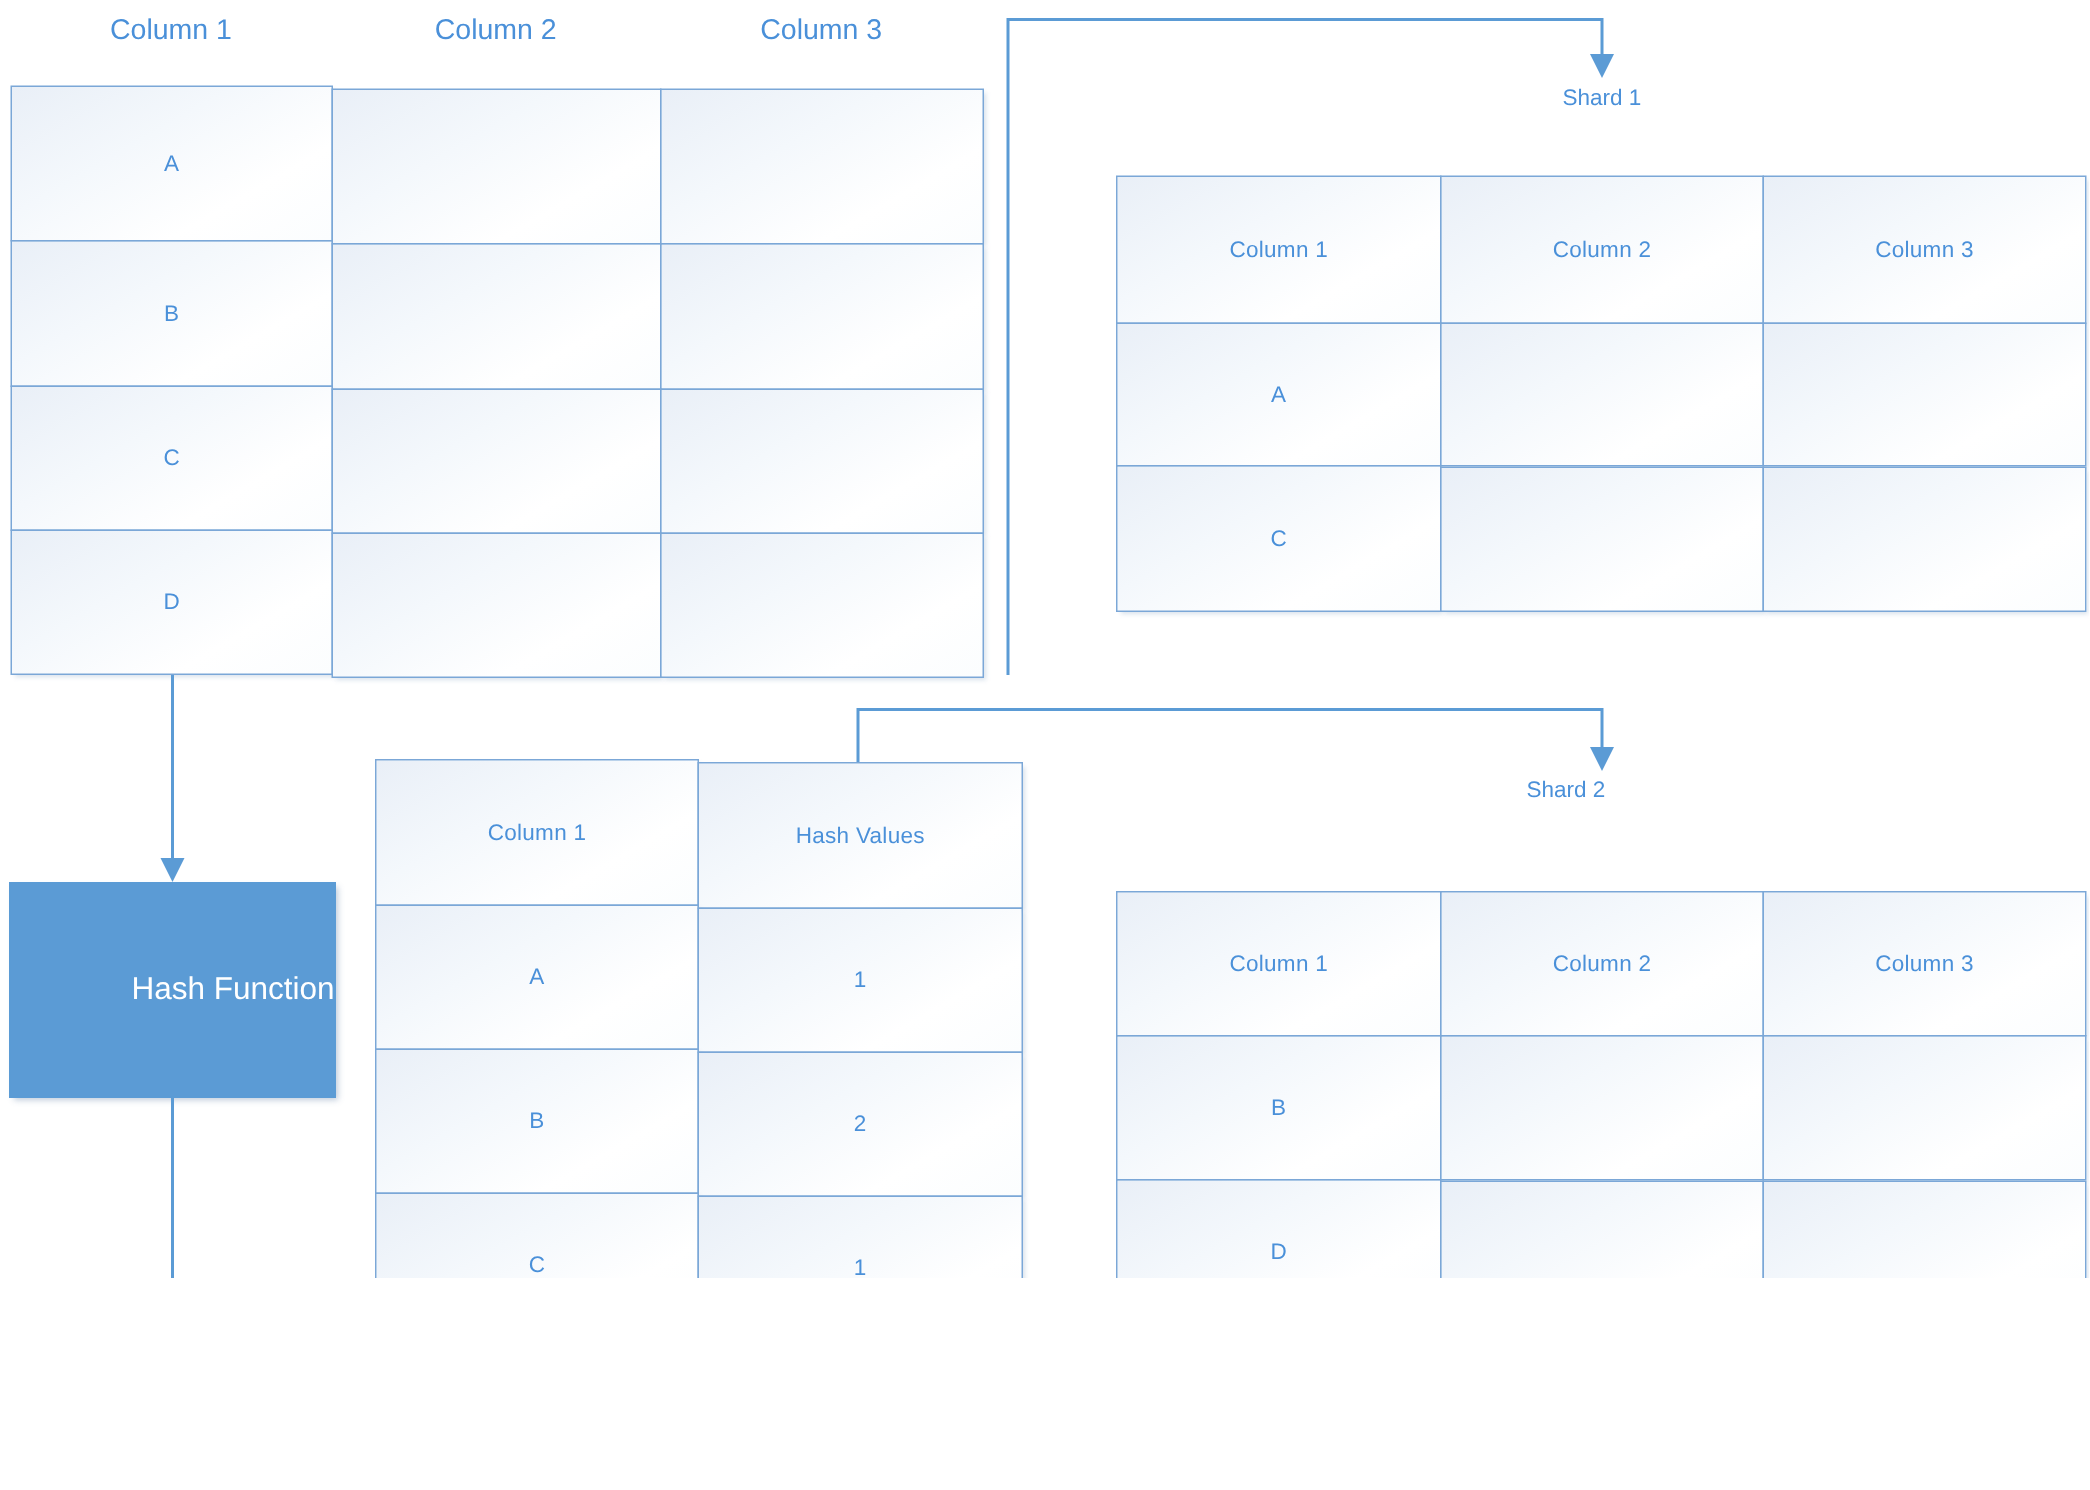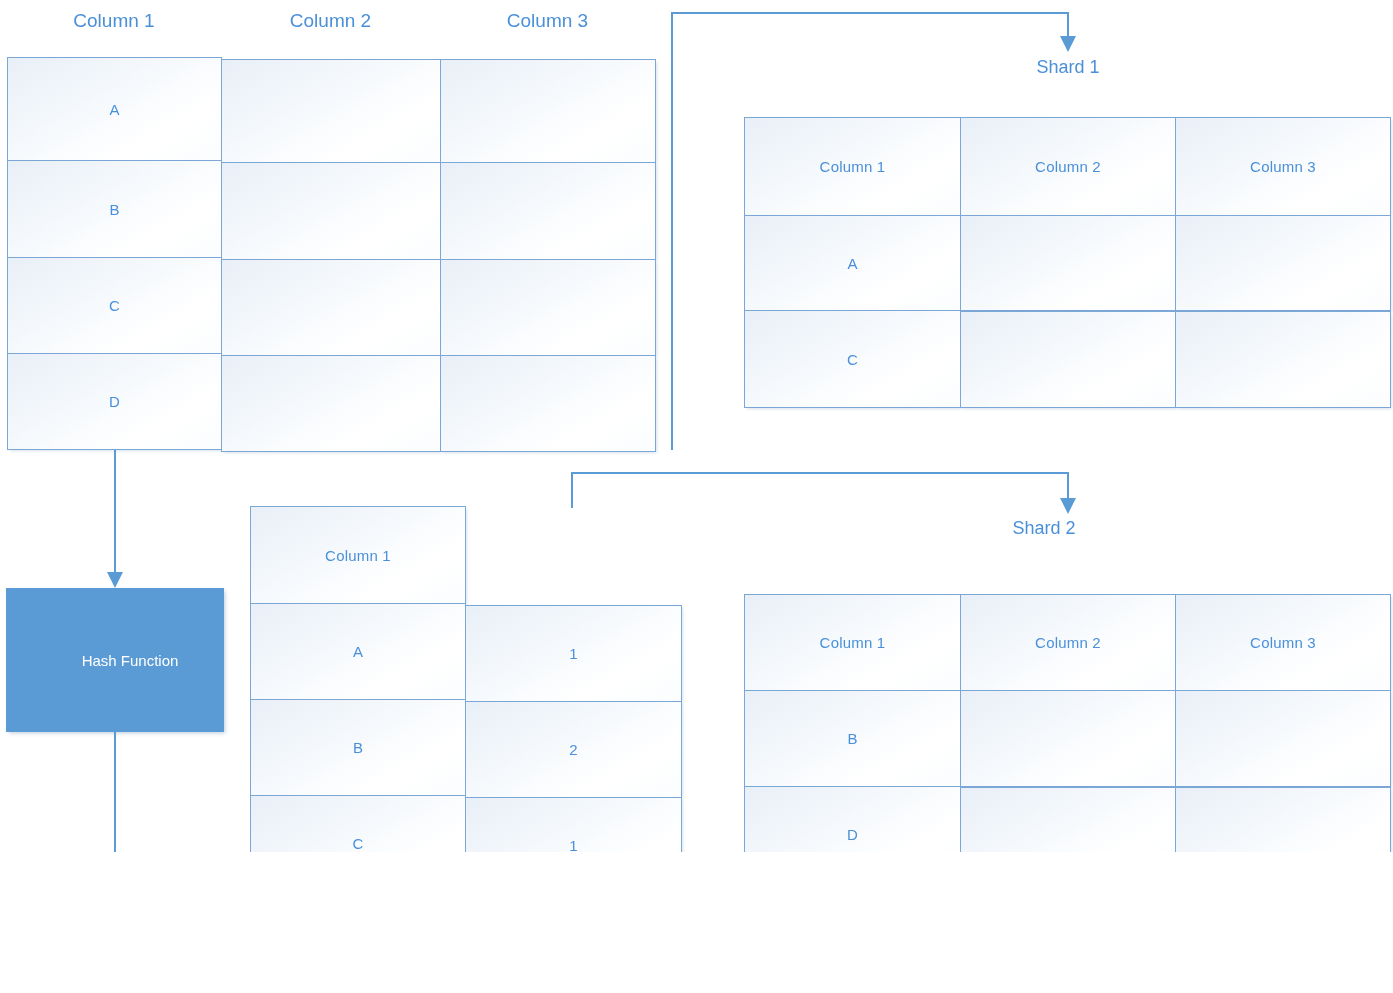--- a/index.html
+++ b/index.html
@@ -38,36 +38,36 @@
   .hlabel{
     position:absolute;
     color:#4A90D9;
     font-size:19px;
     text-align:center;
     white-space:nowrap;
   }
   .shardlabel{
     position:absolute;
     color:#4A90D9;
-    font-size:18px;
+    font-size:15px;
     text-align:center;
     white-space:nowrap;
   }
 
   
   .process{
     position:absolute;
     box-sizing:border-box;
     background:#5B9BD5;
     border:1px solid #5B9BD5;
     color:#ffffff;
-    font-size:15px;
+    font-size:21px;
     display:flex;
     align-items:center;
-    justify-content:center;
+    justify-content:flex-end;
     box-shadow:2px 2px 4px -1px rgba(110,140,175,.45);
     padding-left:30px;
   }
 
   
   #wires{
     position:absolute;
     left:0; top:0;
     width:1393px;
     height:993px;
@@ -103,20 +103,21 @@
 
   <div class="cell shadow" style="left:7px;top:353px;width:215px;height:97px;">D</div>
   <div class="cell shadow" style="left:221px;top:355px;width:220px;height:97px;"></div>
   <div class="cell shadow" style="left:440px;top:355px;width:216px;height:97px;"></div>
 
   <div class="process" style="left:6px;top:588px;width:218px;height:144px;">
     <span>Hash Function</span>
   </div>
 
   <div class="cell shadow hdr" style="left:250px;top:506px;width:216px;height:98px;">Column 1</div>
+  <div class="cell shadow hdr" style="left:465px;top:508px;width:217px;height:98px;">Hash Values</div>
 
   <div class="cell shadow" style="left:250px;top:603px;width:216px;height:97px;">A</div>
   <div class="cell shadow" style="left:465px;top:605px;width:217px;height:97px;">1</div>
 
   <div class="cell shadow" style="left:250px;top:699px;width:216px;height:97px;">B</div>
   <div class="cell shadow" style="left:465px;top:701px;width:217px;height:97px;">2</div>
 
   <div class="cell shadow" style="left:250px;top:795px;width:216px;height:97px;">C</div>
   <div class="cell shadow" style="left:465px;top:797px;width:217px;height:97px;">1</div>
 

